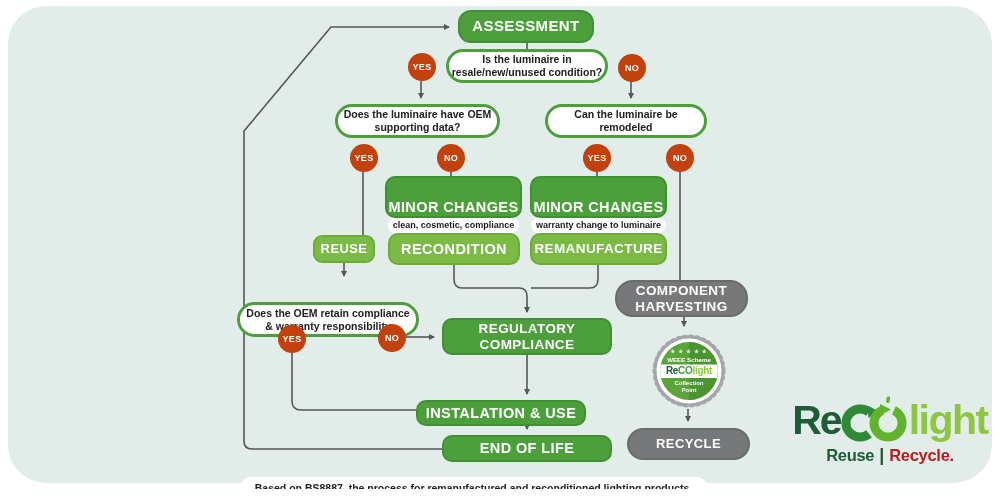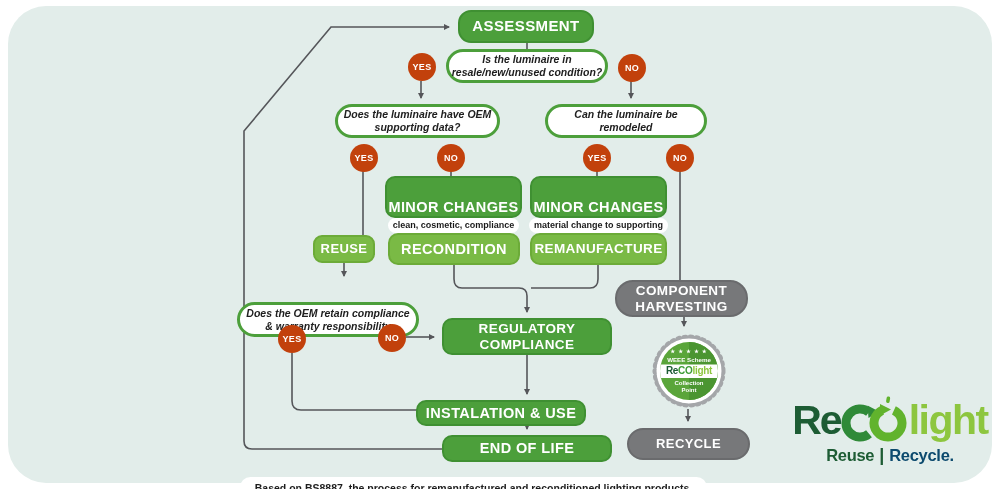--- a/index.html
+++ b/index.html
@@ -10,21 +10,21 @@
   svg.wires{position:absolute;left:0;top:0;pointer-events:none;}
 
   .box{position:absolute;display:flex;align-items:center;justify-content:center;
        box-sizing:border-box;color:#fff;font-weight:700;text-align:center;
        letter-spacing:.4px;line-height:1.12;border-radius:10px;}
   .green{background:#4c9f3b;border:2px solid #3f9032;}
   .lightgreen{background:#7aba45;border:2px solid #6cab38;}
   .grayb{background:#77787a;border:2px solid #6a6b6d;}
   .decision{background:#fff;border:3px solid #4c9f3b;border-radius:20px;
             color:#202020;font-weight:700;white-space:pre-line;
-            font-size:10.5px;letter-spacing:0;line-height:1.2;font-style:italic;}
+            font-size:10.5px;letter-spacing:0;line-height:1.2;}
   .multiline{white-space:pre-line;}
   .circ{position:absolute;width:28px;height:28px;border-radius:50%;background:#c2410c;
         color:#fff;display:flex;align-items:center;justify-content:center;
         font-weight:700;font-size:9px;letter-spacing:.3px;}
   .changes{flex-direction:column;justify-content:flex-start;padding-top:21px;}
   .changes .ctitle{font-size:14.5px;}
   .changes .cpill{margin-top:3px;background:#fff;color:#1a1a1a;font-size:9px;
         font-weight:700;letter-spacing:0;border-radius:9px;padding:2px 5px 3px;
         white-space:nowrap;}
 
@@ -58,21 +58,21 @@
   .btext{fill:#fff;font-weight:700;text-anchor:middle;font-family:"Liberation Sans",sans-serif;}
 
   #logo{position:absolute;left:790px;top:396px;width:200px;}
   #logo .row1{display:flex;align-items:center;justify-content:center;line-height:1;}
   #logo .re{font-size:41px;font-weight:700;color:#1d5c34;letter-spacing:-2px;}
   #logo .light{font-size:41px;font-weight:700;color:#8dc63f;letter-spacing:-1.5px;}
   #logo .comark{margin:0 -1px;}
   #logo .row2{display:flex;align-items:center;justify-content:center;margin-top:1px;}
   #logo .tag-reuse{font-size:16.5px;font-weight:700;color:#1d5c34;letter-spacing:-.3px;}
   #logo .tag-div{font-size:18px;font-weight:700;color:#1d5c34;margin:0 5px;}
-  #logo .tag-recycle{font-size:16.5px;font-weight:700;color:#0c4a6e;letter-spacing:-.3px;}
+  #logo .tag-recycle{font-size:16.5px;font-weight:700;color:#b91c1c;letter-spacing:-.3px;}
 </style>
 </head>
 <body>
 
 <div id="stage">
   <div id="panel"></div>
 
   <svg class="wires" width="1000" height="500">
     <defs>
       <marker id="arw" markerUnits="userSpaceOnUse" markerWidth="8" markerHeight="8" refX="5" refY="3" orient="auto">
@@ -117,21 +117,21 @@
   <div id="c-no2" class="circ">NO</div>
   <div id="c-yes3" class="circ">YES</div>
   <div id="c-no3" class="circ">NO</div>
 
   <div id="n-minor" class="box green changes">
     <div class="ctitle">MINOR CHANGES</div>
     <div class="cpill">clean, cosmetic, compliance</div>
   </div>
   <div id="n-major" class="box green changes">
     <div class="ctitle">MINOR CHANGES</div>
-    <div class="cpill">material change to supporting</div>
+    <div class="cpill">warranty change to luminaire</div>
   </div>
 
   <div id="n-reuse" class="box lightgreen">REUSE</div>
   <div id="n-recondition" class="box lightgreen">RECONDITION</div>
   <div id="n-remanufacture" class="box lightgreen">REMANUFACTURE</div>
 
   <div id="d-oemretain" class="box decision">Does the OEM retain compliance
 &amp; warranty responsibility</div>
   <div id="c-yes4" class="circ">YES</div>
   <div id="c-no4" class="circ">NO</div>

